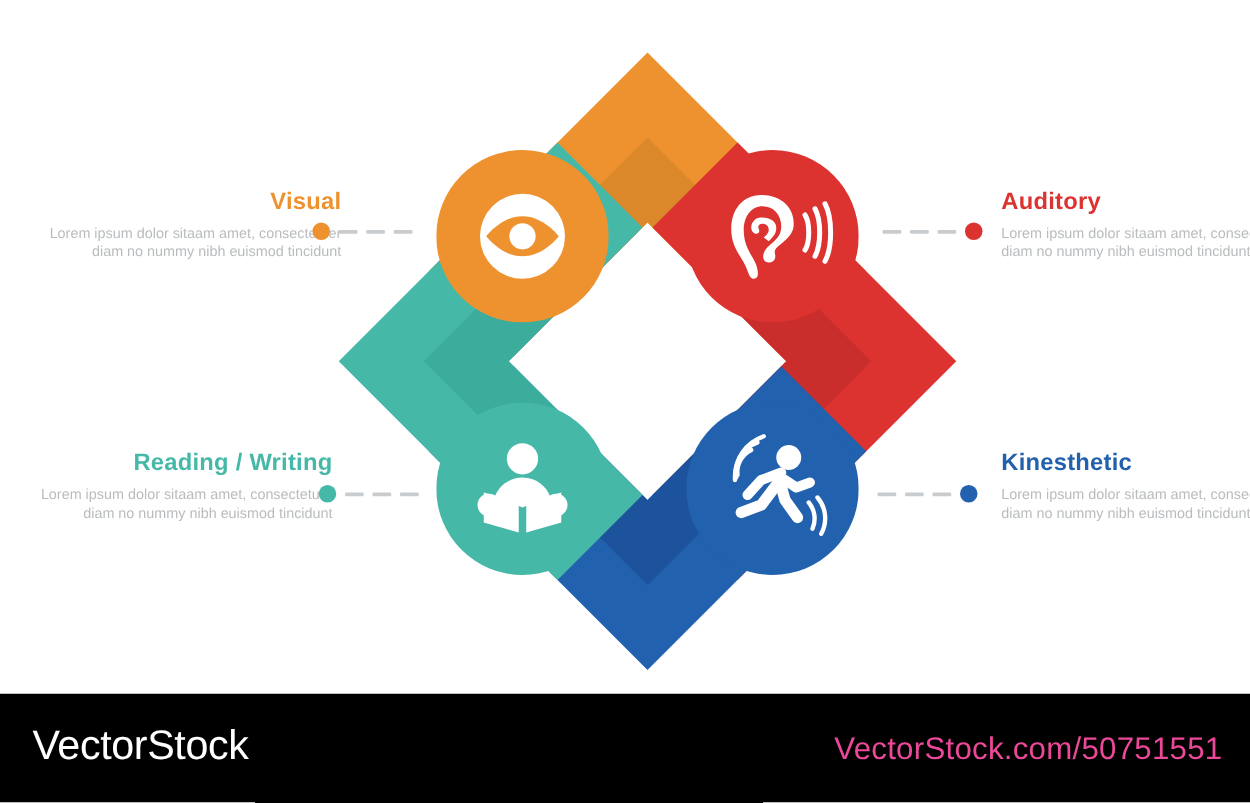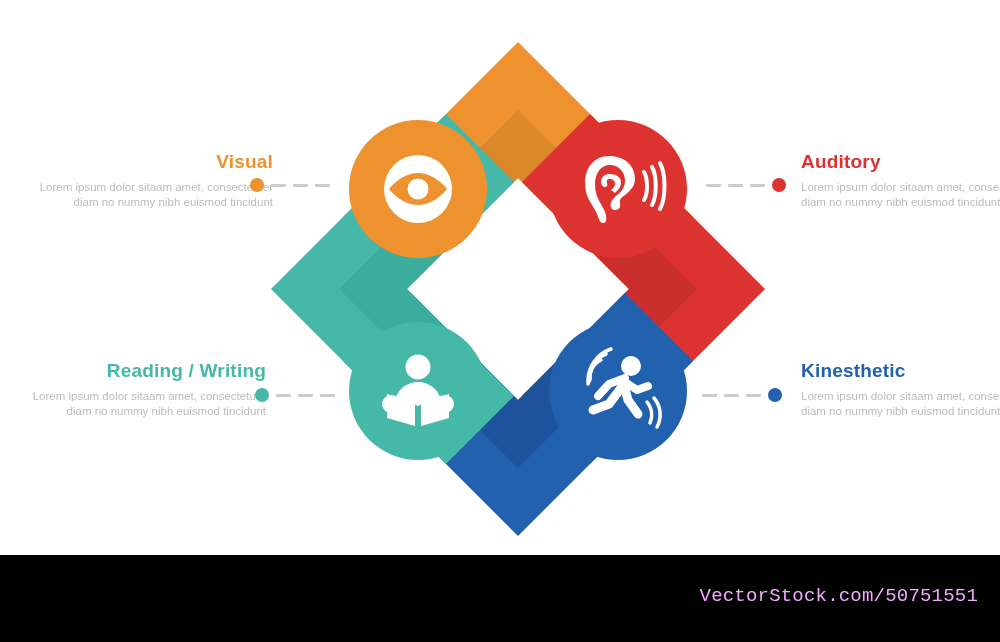--- a/index.html
+++ b/index.html
@@ -110,24 +110,24 @@
     color: #ffffff;
     font-size: 33px;
     font-weight: normal;
     letter-spacing: -0.3px;
     font-family: "Liberation Sans", sans-serif;
   }
   #footer-url {
     position: absolute;
     right: 22px;
     top: 30px;
-    color: #f0abfc;
-    font-size: 19px;
+    color: #ec4899;
+    font-size: 25px;
     letter-spacing: 0.2px;
-    font-family: Liberation Mono, monospace;
+    font-family: Liberation Sans, sans-serif;
   }
 </style>
 </head>
 <body>
 
 <div id="canvas">
 
   <div id="diamond">
     <svg width="494" height="494" viewBox="0 0 494 494" xmlns="http://www.w3.org/2000/svg">
 
@@ -260,14 +260,15 @@
   <div class="connector right-side" style="left:668px; top:388px;">
     <span class="dot" style="background: rgb(34, 97, 173);"></span>
     <span class="dash" style="background: rgb(200, 204, 207);"></span>
     <span class="dash" style="background: rgb(200, 204, 207);"></span>
     <span class="dash" style="background: rgb(200, 204, 207);"></span>
   </div>
 
 </div>
 
 <div id="footer">
+  <div id="footer-logo">VectorStock</div>
   <div id="footer-url">VectorStock.com/50751551</div>
 </div>
 
 </body></html>

